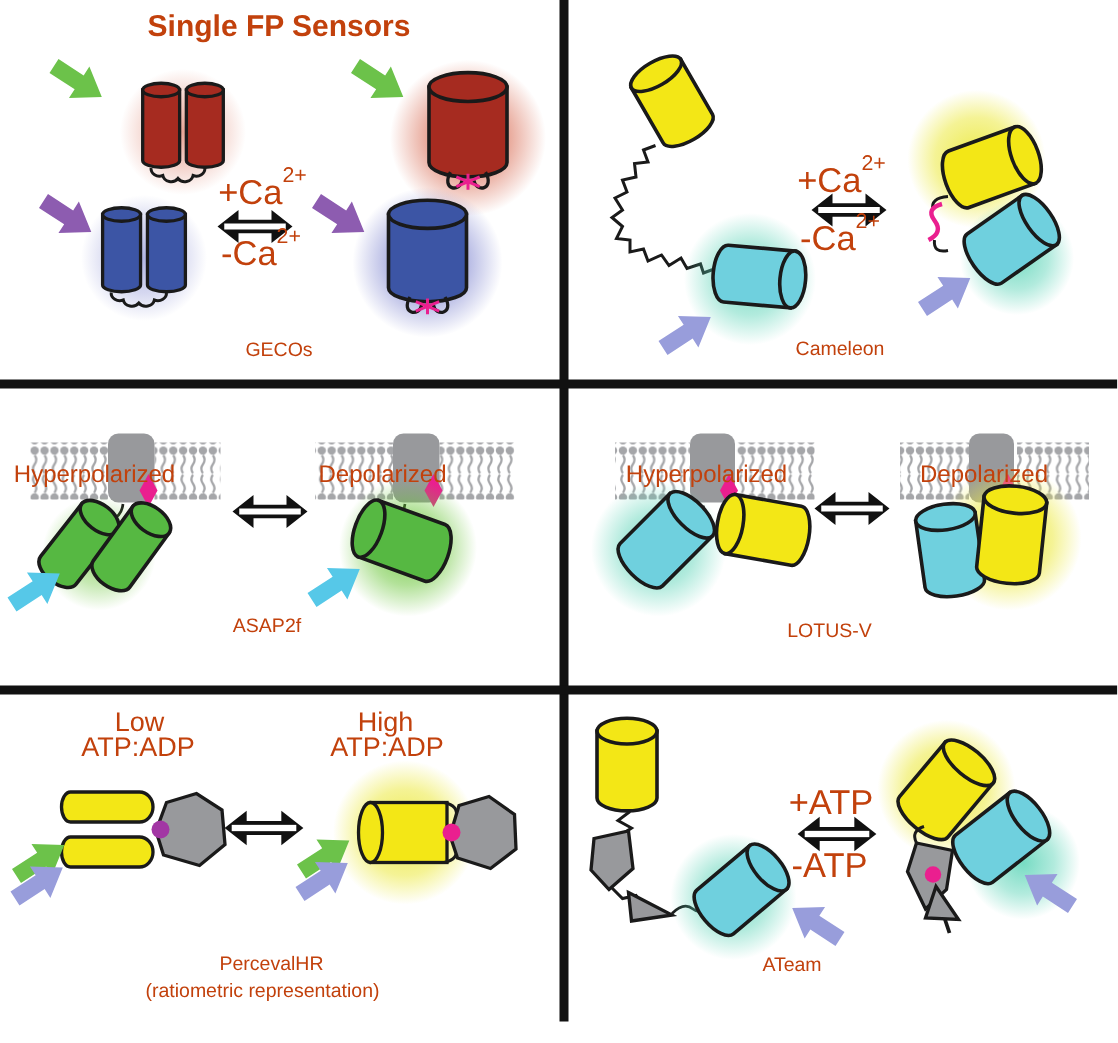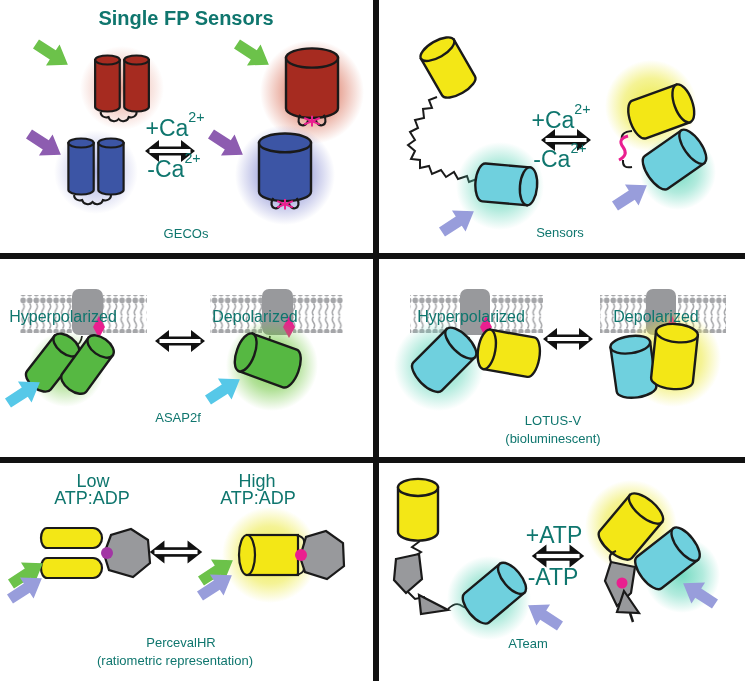--- a/index.html
+++ b/index.html
@@ -1,20 +1,20 @@
 <!DOCTYPE html>
 <html><head>
 <meta charset="utf-8">
 <style>
   html,body{margin:0;padding:0;background:#fff;}
   #fig{position:relative;width:745px;height:695px;background:#ffffff;overflow:hidden;
        font-family:"Liberation Sans",sans-serif;}
   .panel-svg{position:absolute;}
   .divider{position:absolute;background:#111;}
-  .lbl{position:absolute;transform:translate(-50%,-50%);color:#0f766e;white-space:nowrap;
+  .lbl{position:absolute;transform:translate(-50%,-50%);color:#c2410c;white-space:nowrap;
        line-height:1;}
   .lbl sup{font-size:.62em;position:relative;top:-.45em;}
   .t-title{font-size:20px;font-weight:bold;}
   .t-cap{font-size:13px;}
   .t-state{font-size:16px;margin-top:40px;}
   .t-rx{font-size:23px;}
   .t-atp{font-size:18px;}
 </style>
 </head>
 <body>
@@ -219,30 +219,29 @@
   <div class="divider" style="left:0;top:457px;width:745px;height:6px"></div>
 
   <div class="lbl t-title" style="left:186px;top:18px">Single FP Sensors</div>
 
   <div class="lbl t-rx" style="left:175px;top:128px"><span>+Ca</span><sup>2+</sup></div>
   <div class="lbl t-rx" style="left:174px;top:169px"><span>-Ca</span><sup>2+</sup></div>
   <div class="lbl t-cap" style="left:186px;top:233px">GECOs</div>
 
   <div class="lbl t-rx" style="left:561px;top:120px"><span>+Ca</span><sup>2+</sup></div>
   <div class="lbl t-rx" style="left:560px;top:159px"><span>-Ca</span><sup>2+</sup></div>
-  <div class="lbl t-cap" style="left:560px;top:232px">Sensors</div>
+  <div class="lbl t-cap" style="left:560px;top:232px">Cameleon</div>
 
   <div class="lbl t-state" style="left:63px;top:277px">Hyperpolarized</div>
   <div class="lbl t-state" style="left:255px;top:277px">Depolarized</div>
   <div class="lbl t-cap" style="left:178px;top:417px">ASAP2f</div>
 
   <div class="lbl t-state" style="left:471px;top:277px">Hyperpolarized</div>
   <div class="lbl t-state" style="left:656px;top:277px">Depolarized</div>
   <div class="lbl t-cap" style="left:553px;top:420px">LOTUS-V</div>
-  <div class="lbl t-cap" style="left:553px;top:438px">(bioluminescent)</div>
 
   <div class="lbl t-atp" style="left:93px;top:481px">Low</div>
   <div class="lbl t-atp" style="left:92px;top:498px">ATP:ADP</div>
   <div class="lbl t-atp" style="left:257px;top:481px">High</div>
   <div class="lbl t-atp" style="left:258px;top:498px">ATP:ADP</div>
   <div class="lbl t-cap" style="left:181px;top:642px">PercevalHR</div>
   <div class="lbl t-cap" style="left:175px;top:660px">(ratiometric representation)</div>
 
   <div class="lbl t-rx" style="left:554px;top:535px">+ATP</div>
   <div class="lbl t-rx" style="left:553px;top:577px">-ATP</div>

